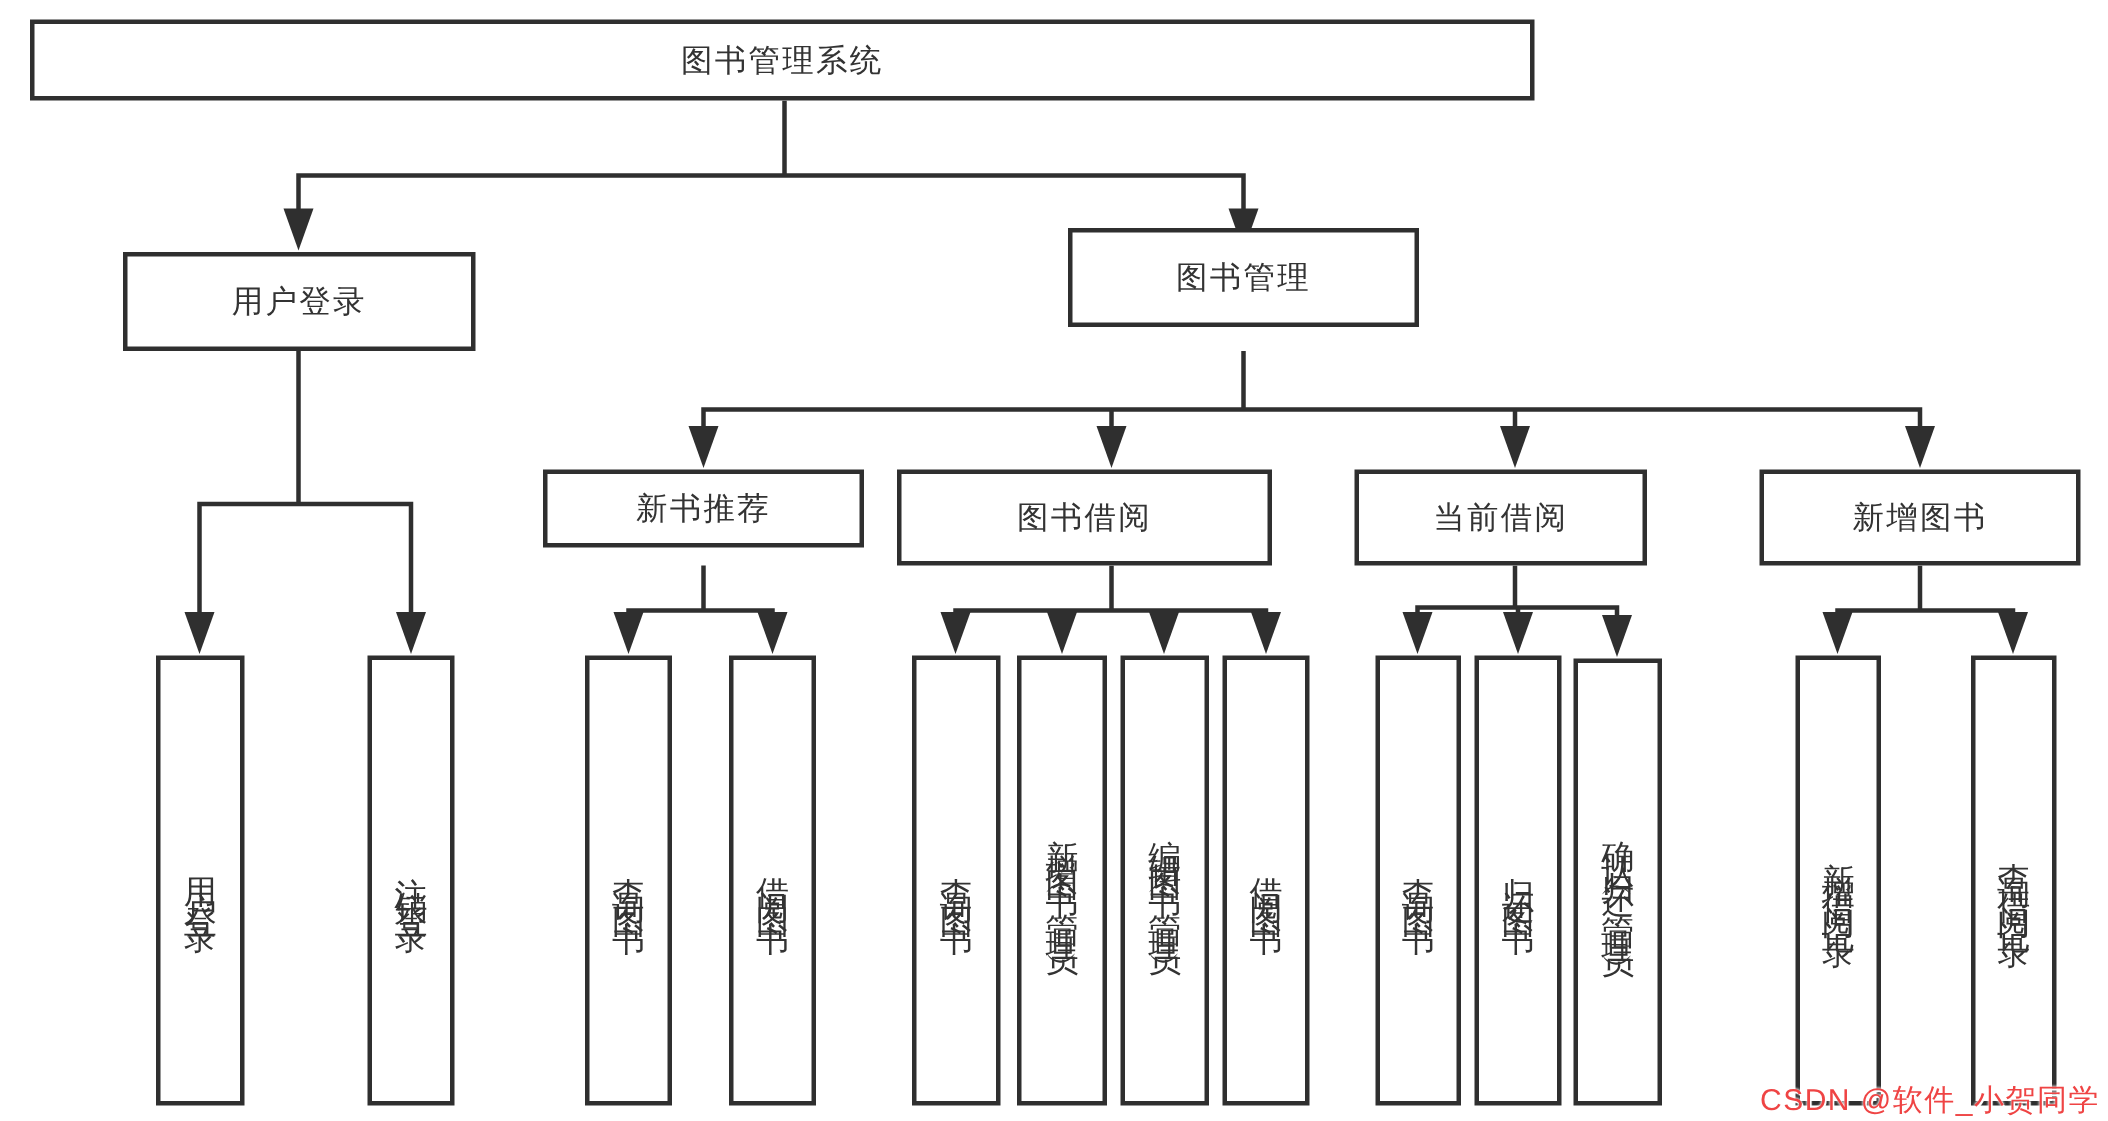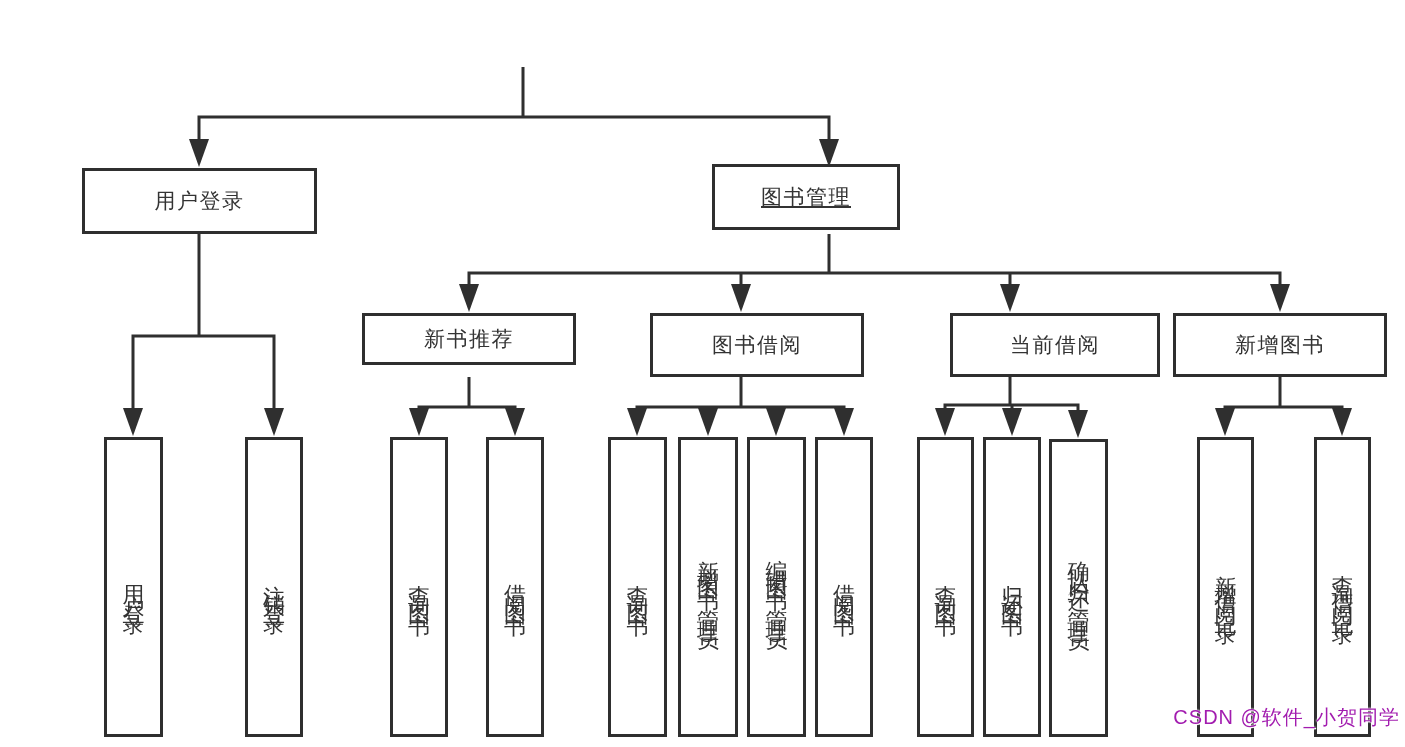--- a/index.html
+++ b/index.html
@@ -27,24 +27,24 @@
     writing-mode: vertical-rl;
     text-orientation: mixed;
     font-size: 22px;
     letter-spacing: 10px;
     color: #333333;
     line-height: 1;
   }
   .watermark {
     position: absolute;
     right: 5px;
-    bottom: 16px;
+    bottom: 0;
     font-size: 20px;
     letter-spacing: 1px;
-    color: #a21caf;
+    color: #ef4444;
     text-shadow: 0 0 2px #ffffff, 0 0 2px #ffffff, 1px 1px 0 #ffffff;
     z-index: 5;
     white-space: nowrap;
   }
 </style>
 </head>
 <body>
 
 <div class="canvas">
 
@@ -84,35 +84,38 @@
       <polygon points="766,408 786,408 776,436"></polygon>
       <polygon points="834,408 854,408 844,436"></polygon>
       <polygon points="935,408 955,408 945,436"></polygon>
       <polygon points="1002,408 1022,408 1012,436"></polygon>
       <polygon points="1068,410 1088,410 1078,438"></polygon>
       <polygon points="1215,408 1235,408 1225,436"></polygon>
       <polygon points="1332,408 1352,408 1342,436"></polygon>
     </g>
   </svg>
 
+  <div class="node hbox" style="left:20px; top:13px; width:1003px; height:54px;">
+    <span>图书管理系统</span>
+  </div>
 
   <div class="node hbox" style="left:82px; top:168px; width:235px; height:66px;">
     <span>用户登录</span>
   </div>
-  <div class="node hbox" style="left:712px; top:164px; width:188px; height:66px;text-decoration:underline;">
+  <div class="node hbox" style="left:712px; top:152px; width:234px; height:66px;">
     <span>图书管理</span>
   </div>
 
   <div class="node hbox" style="left:362px; top:313px; width:214px; height:52px;">
     <span>新书推荐</span>
   </div>
-  <div class="node hbox" style="left:650px; top:313px; width:214px; height:64px;">
+  <div class="node hbox" style="left:598px; top:313px; width:250px; height:64px;">
     <span>图书借阅</span>
   </div>
-  <div class="node hbox" style="left:903px; top:313px; width:210px; height:64px;margin-left:47px;">
+  <div class="node hbox" style="left:903px; top:313px; width:195px; height:64px;">
     <span>当前借阅</span>
   </div>
   <div class="node hbox" style="left:1173px; top:313px; width:214px; height:64px;">
     <span>新增图书</span>
   </div>
 
   <div class="node" style="left:104px; top:437px; width:59px; height:300px;">
     <span class="vtext">用户登录</span>
   </div>
   <div class="node" style="left:245px; top:437px; width:58px; height:300px;">

